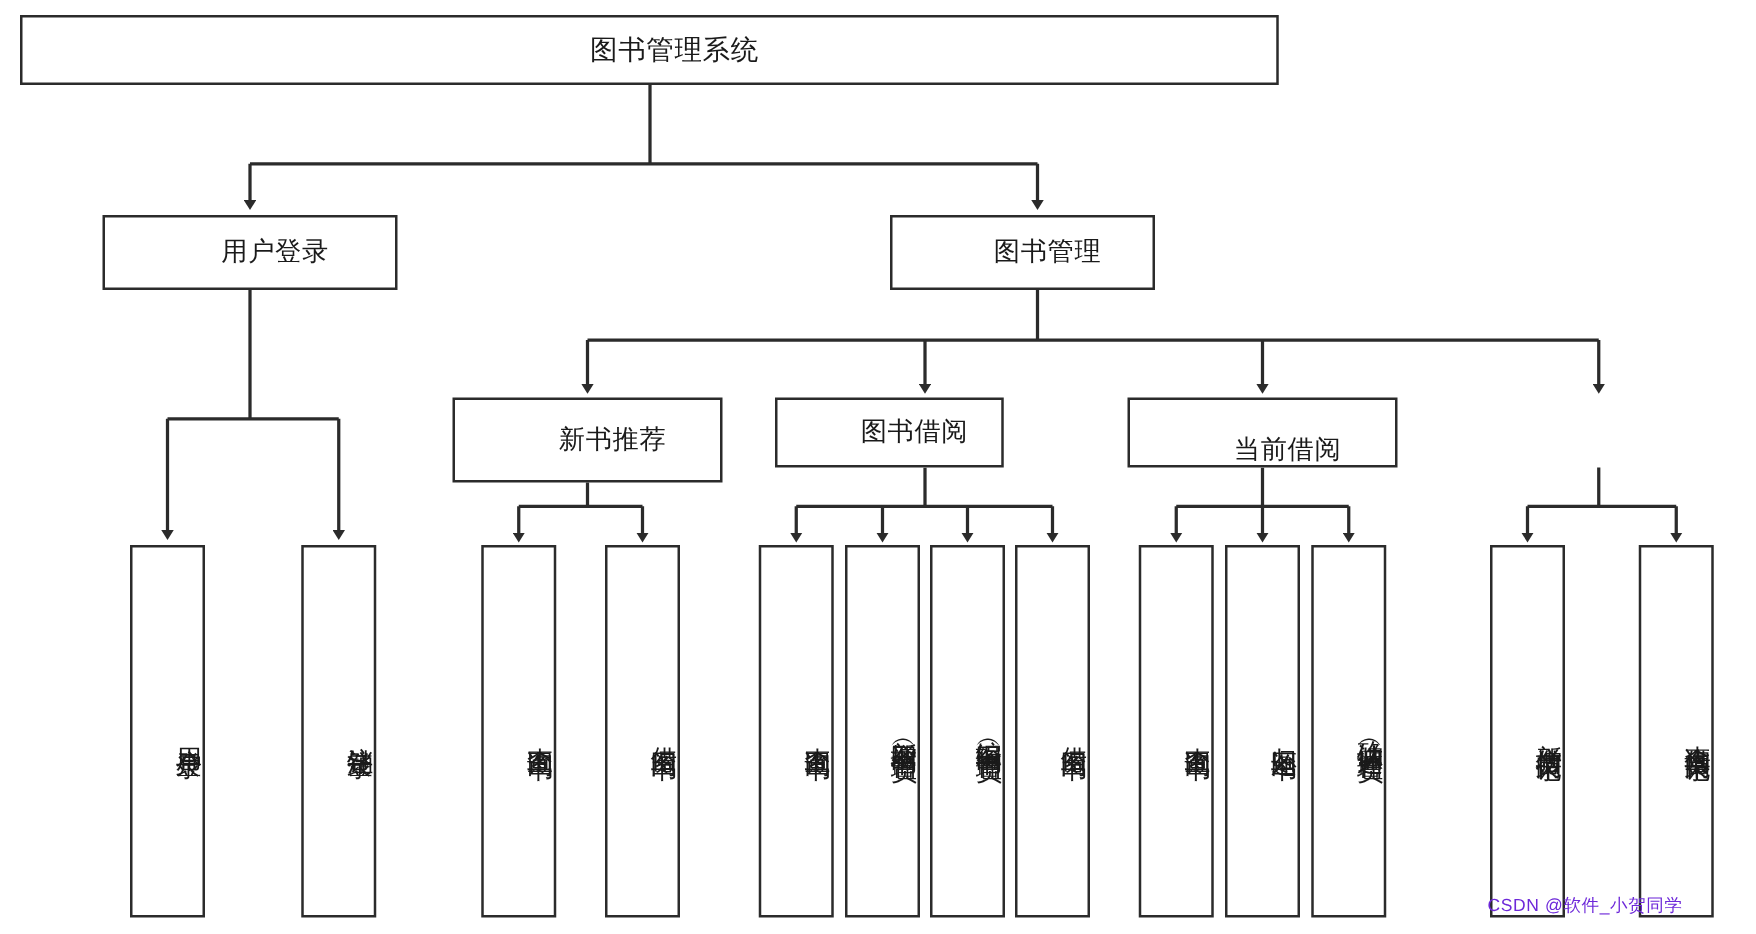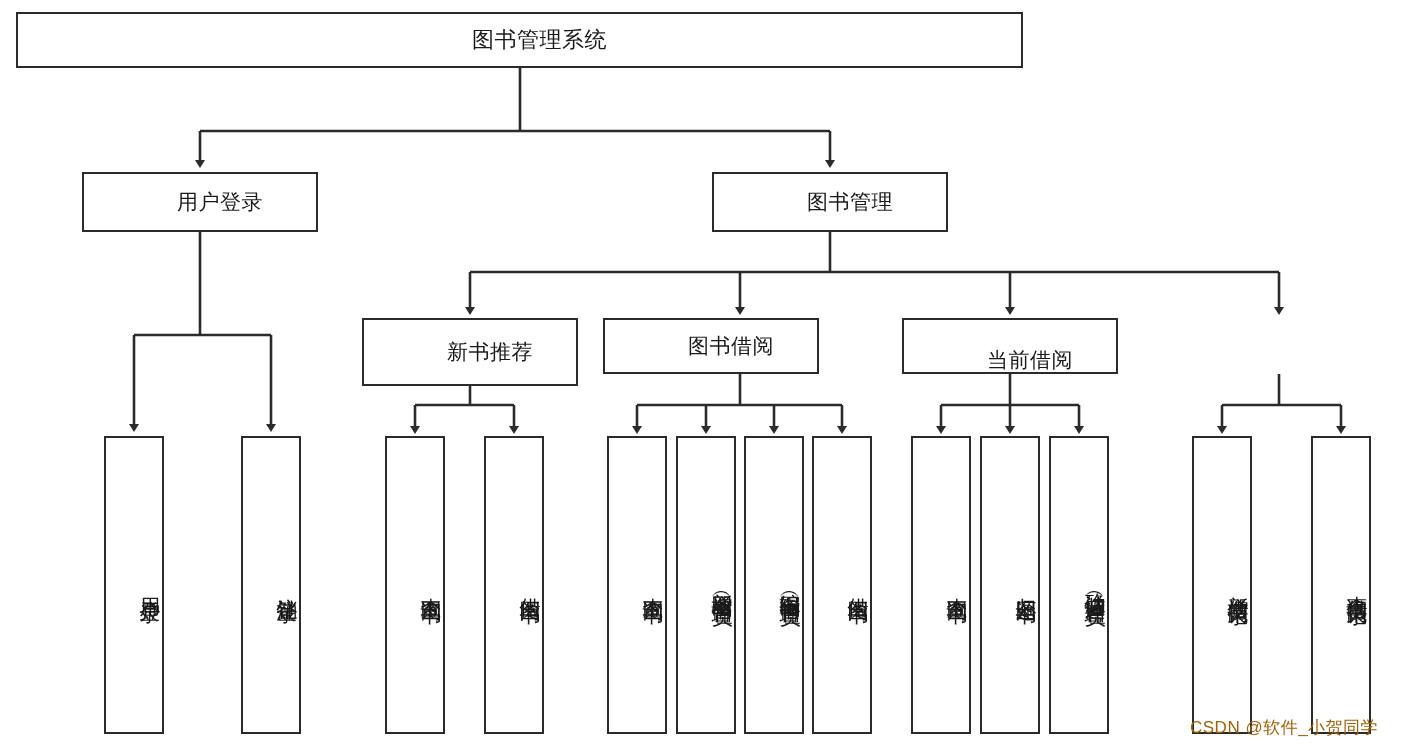--- a/index.html
+++ b/index.html
@@ -55,22 +55,22 @@
     align-items: flex-start;
     justify-content: center;
     white-space: nowrap;
   }
   .node-v > span {
     writing-mode: vertical-rl;
     text-orientation: upright;
   }
   .watermark {
     position: absolute;
-    font-size: 17px;
-    color: #a16207;
+    font-size: 14px;
+    color: #6d28d9;
     white-space: nowrap;
     letter-spacing: 0.5px;
   }
 </style>
 </head>
 <body>
 
 <div id="diagram-root">
 
   <svg class="wires" viewBox="0 0 1405 747" xmlns="http://www.w3.org/2000/svg">
@@ -123,28 +123,28 @@
     </g>
   </svg>
 
   <div class="node node-h node-root" style="left:16px; top:12px; width:1007px; height:56px;">
     <span>图书管理系统</span>
   </div>
 
   <div class="node node-h" style="left:82px; top:172px; width:236px; height:60px;">
     <span>用户登录</span>
   </div>
-  <div class="node node-h" style="left:712px; top:172px; width:236px; height:60px;">
+  <div class="node node-h" style="left:712px; top:172px; width:212px; height:60px;">
     <span>图书管理</span>
   </div>
 
   <div class="node node-h" style="left:362px; top:318px; width:216px; height:68px;">
     <span>新书推荐</span>
   </div>
-  <div class="node node-h" style="left:603px; top:318px; width:216px; height:56px;">
+  <div class="node node-h" style="left:620px; top:318px; width:183px; height:56px;">
     <span>图书借阅</span>
   </div>
   <div class="node node-h" style="left:902px; top:318px; width:216px; height:56px;align-items:flex-end;">
     <span>当前借阅</span>
   </div>
 
   <div class="node node-v" style="left:104px; top:436px; width:60px; height:298px;">
     <span>用户登录</span>
   </div>
   <div class="node node-v" style="left:241px; top:436px; width:60px; height:298px;">

